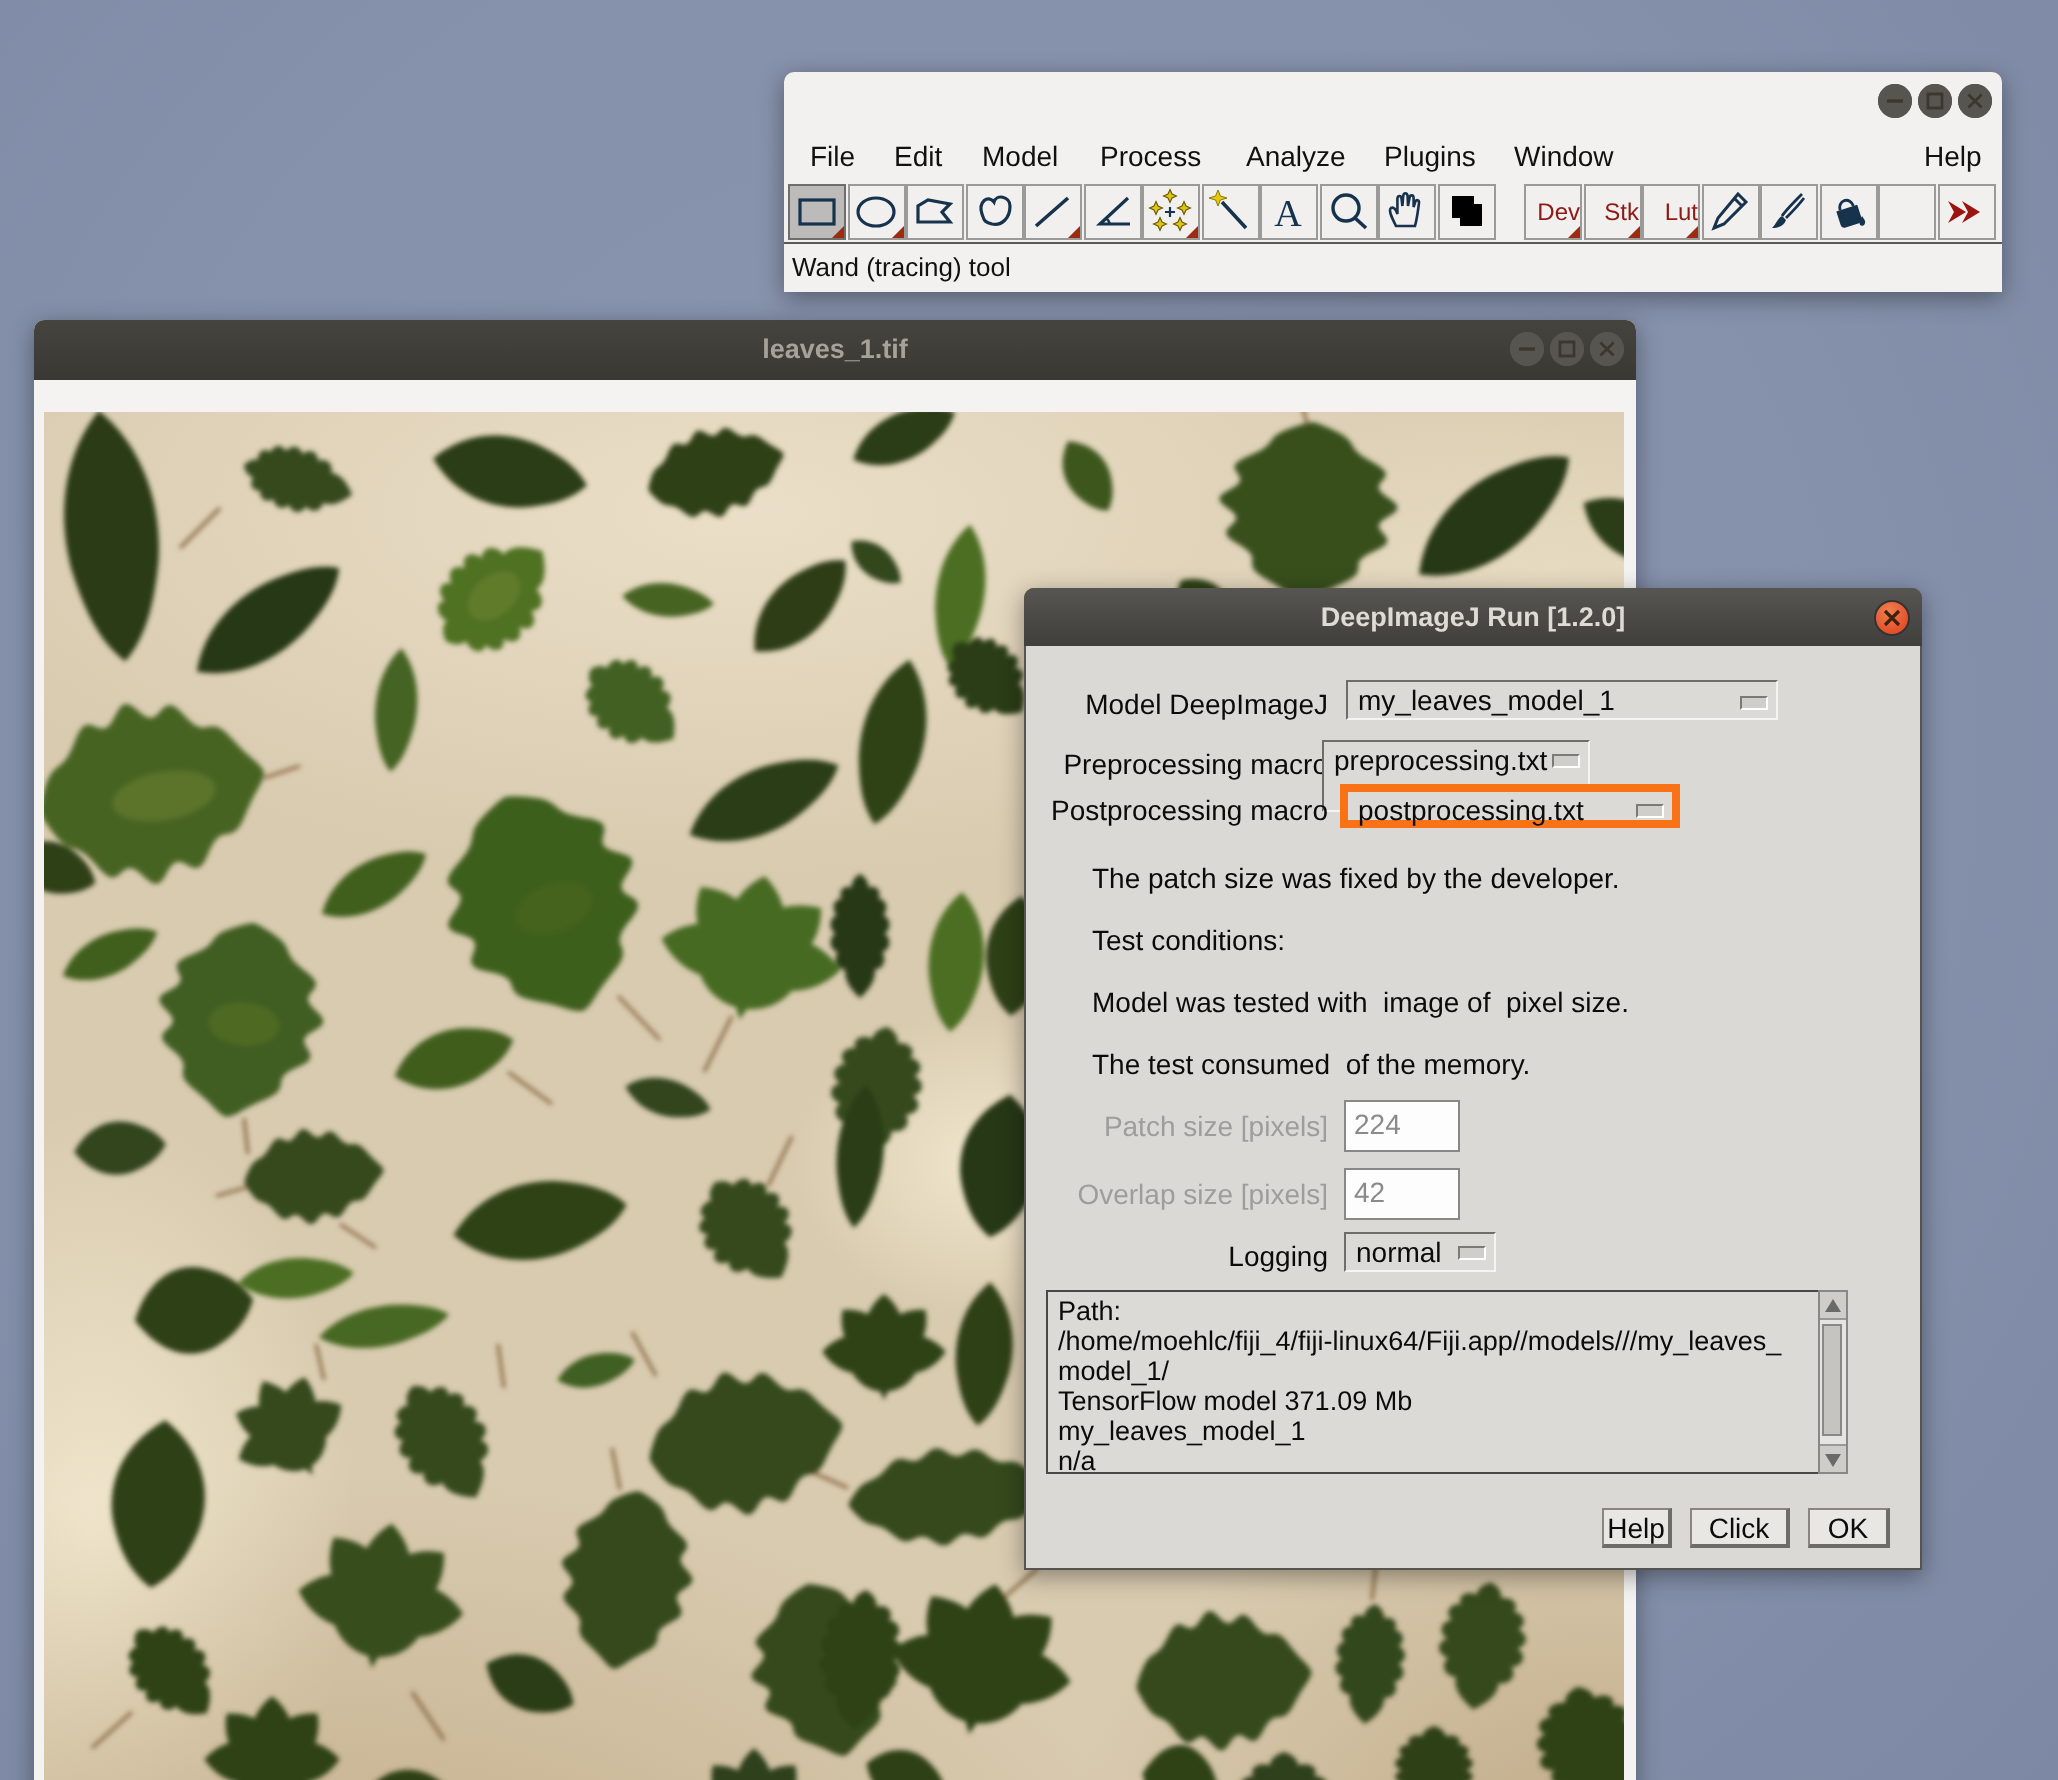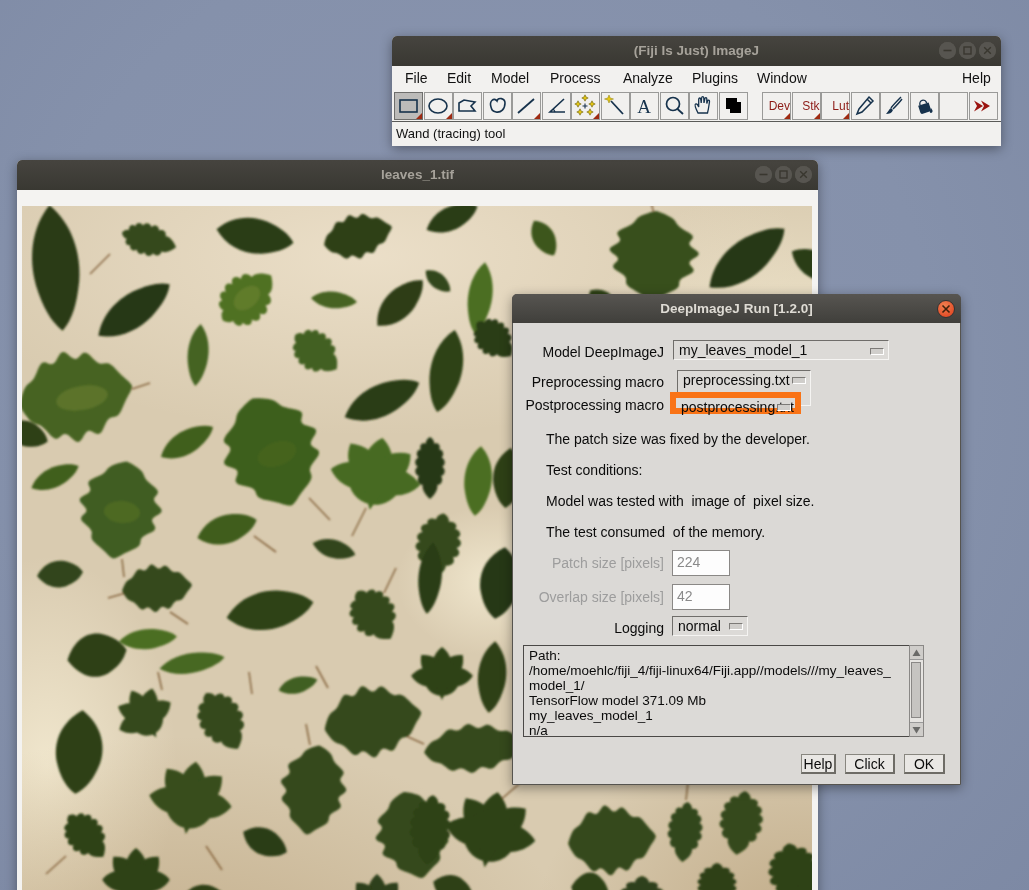--- a/index.html
+++ b/index.html
@@ -184,21 +184,20 @@
 <use href="#oak" transform="translate(620,700) rotate(0) scale(1.000,0.600)" fill="#2f3f1a"></use>
 <ellipse cx="60" cy="192" rx="26" ry="12" transform="rotate(-10 60 192)" fill="#7c8a36" fill-opacity="0.4"></ellipse>
 <ellipse cx="225" cy="92" rx="15" ry="10" transform="rotate(-40 225 92)" fill="#819039" fill-opacity="0.35"></ellipse>
 <ellipse cx="255" cy="248" rx="20" ry="12" transform="rotate(-20 255 248)" fill="#637c29" fill-opacity="0.2"></ellipse>
 <ellipse cx="100" cy="306" rx="18" ry="11" transform="rotate(5 100 306)" fill="#718530" fill-opacity="0.3"></ellipse>
 </g>
 </svg></div>
 </div>
 
 <div class="win" id="ij">
-  <div class="tbar">(Fiji Is Just) ImageJ</div>
   <div class="wbtn" style="left:547px">
         <svg width="17" height="17">
           <circle cx="8.5" cy="8.5" r="8.5" fill="#575550"></circle>
           <path d="M4.5,8.5 h8" stroke="#39372f" stroke-width="1.6"></path>
         </svg>
       </div>
   <div class="wbtn" style="left:567px">
         <svg width="17" height="17">
           <circle cx="8.5" cy="8.5" r="8.5" fill="#575550"></circle>
           <rect x="5" y="5" width="7" height="7" fill="none" stroke="#39372f" stroke-width="1.4"></rect>
@@ -346,25 +345,25 @@
           <path d="M4.5,4.5 L11.5,11.5 M11.5,4.5 L4.5,11.5" stroke="#40210c" stroke-width="1.6"></path>
         </svg>
   </div>
   <div class="row" style="left:0;top:49px;width:151px;height:18px">
         <span class="lbl">Model DeepImageJ</span>
       </div>
       <div class="choice" style="left:160px;top:45px;width:216px;height:20px">my_leaves_model_1<div class="dd" style="top:7px"></div></div>
       <div class="row" style="left:0;top:79px;width:151px;height:18px">
         <span class="lbl">Preprocessing macro</span>
       </div>
-      <div class="choice" style="left:164px;top:75px;width:134px;height:36px">preprocessing.txt<div class="dd"></div></div>
+      <div class="choice" style="left:148px;top:75px;width:134px;height:36px">preprocessing.txt<div class="dd"></div></div>
       <div class="row" style="left:0;top:102px;width:151px;height:18px">
         <span class="lbl">Postprocessing macro</span>
       </div>
-      <div class="choice" style="left:157px;top:97px;width:131px;height:22px;border:6px solid #f97316;padding-top:1px">postprocessing.txt<div class="dd"></div></div>
+      <div class="choice" style="left:157px;top:97px;width:170px;height:22px;border:4px solid #f97316;padding-top:1px">postprocessing.txt<div class="dd"></div></div>
       <div class="row" style="left:33px;top:136px">The patch size was fixed by the developer.</div>
       <div class="row" style="left:33px;top:167px">Test conditions:</div>
       <div class="row" style="left:33px;top:198px">Model was tested with&nbsp; image of&nbsp; pixel size.</div>
       <div class="row" style="left:33px;top:229px">The test consumed&nbsp; of the memory.</div>
       <div class="row" style="left:0;top:260px;width:151px;color:#9d9d9d">
         <span class="lbl">Patch size [pixels]</span>
       </div>
       <div class="tin" style="left:159px;top:255px;width:58px;height:26px">224</div>
       <div class="row" style="left:0;top:294px;width:151px;color:#9d9d9d">
         <span class="lbl">Overlap size [pixels]</span>

